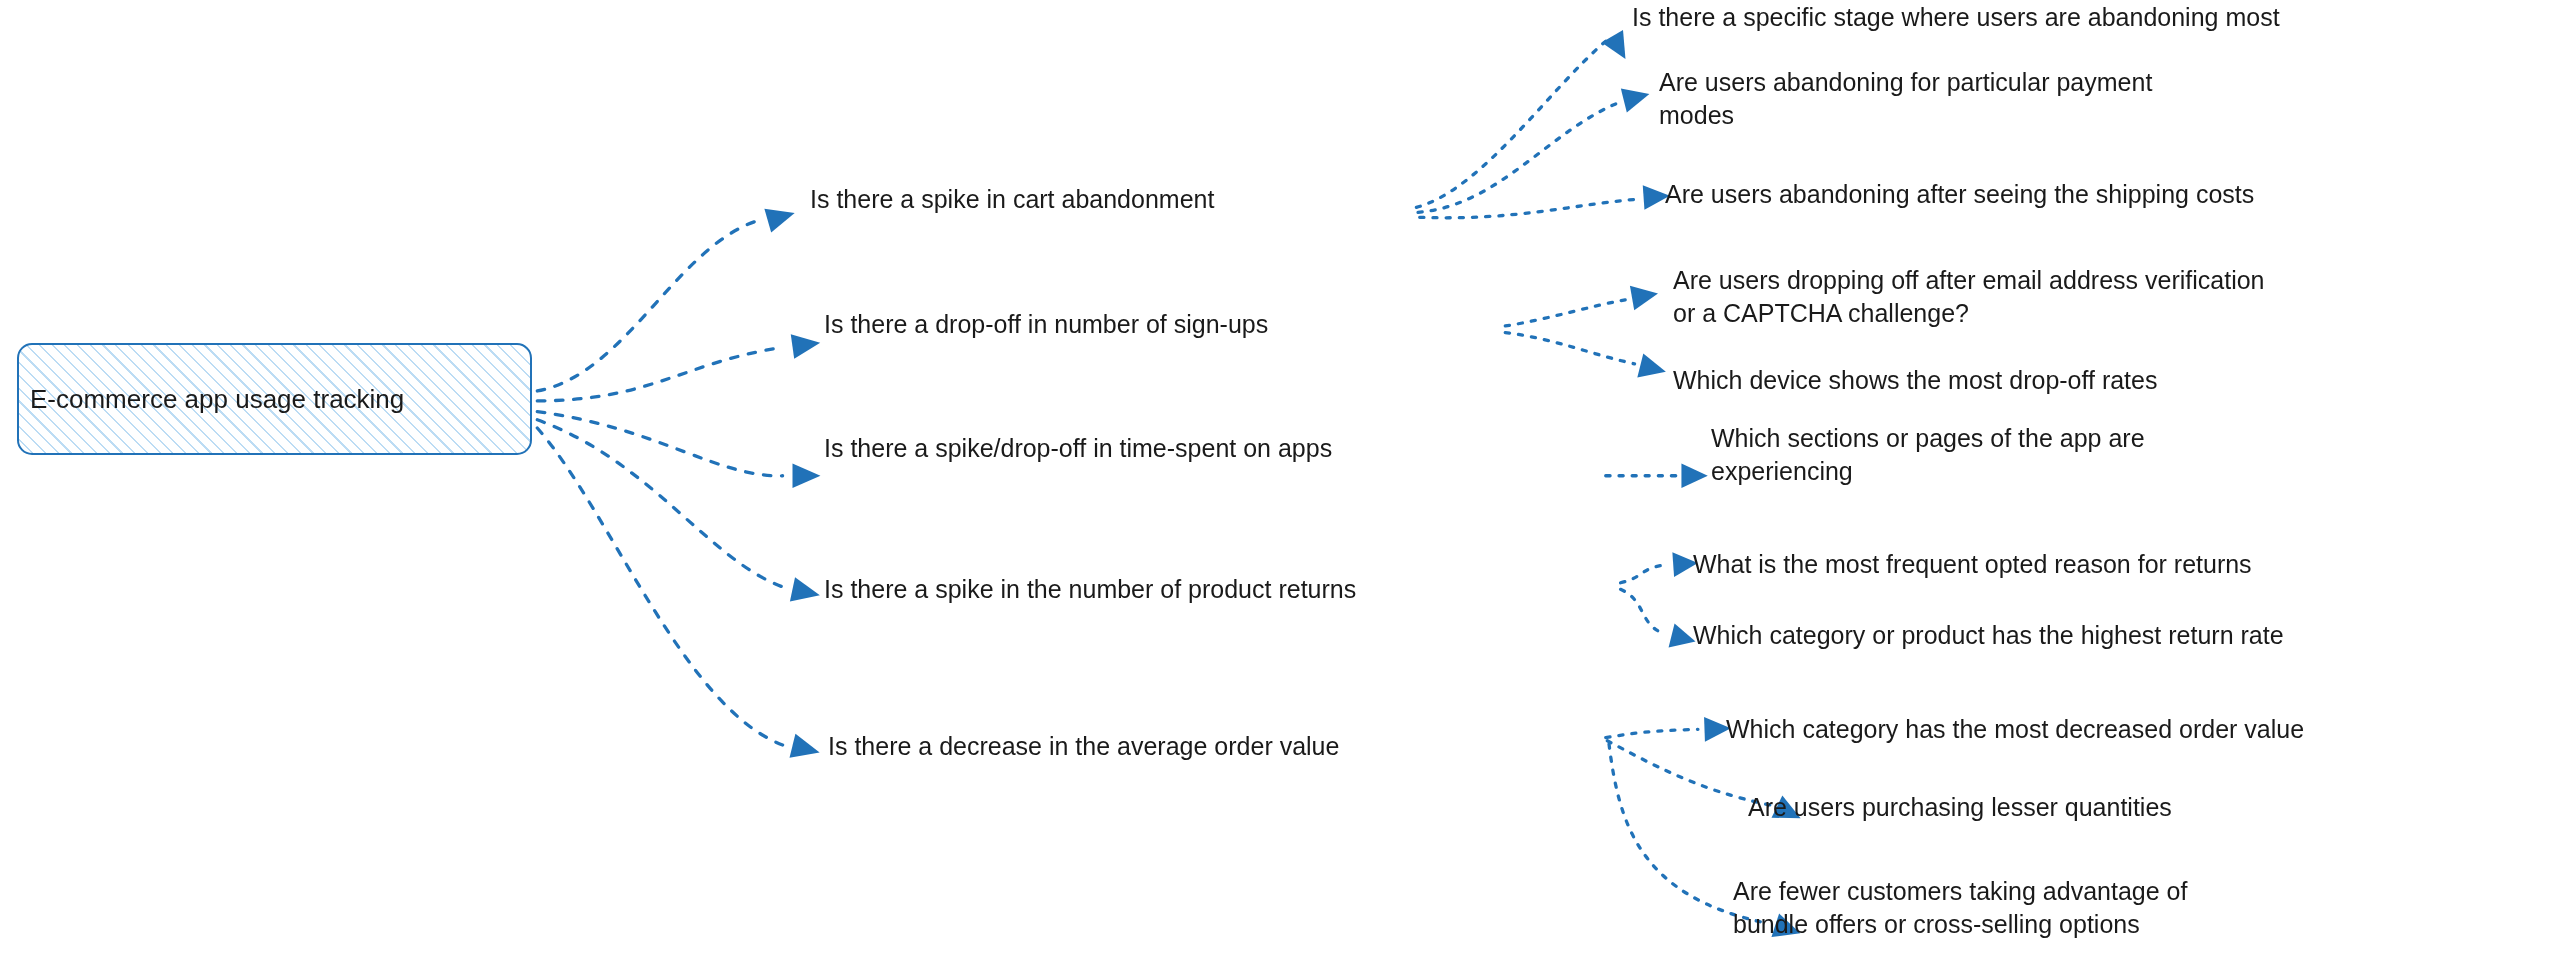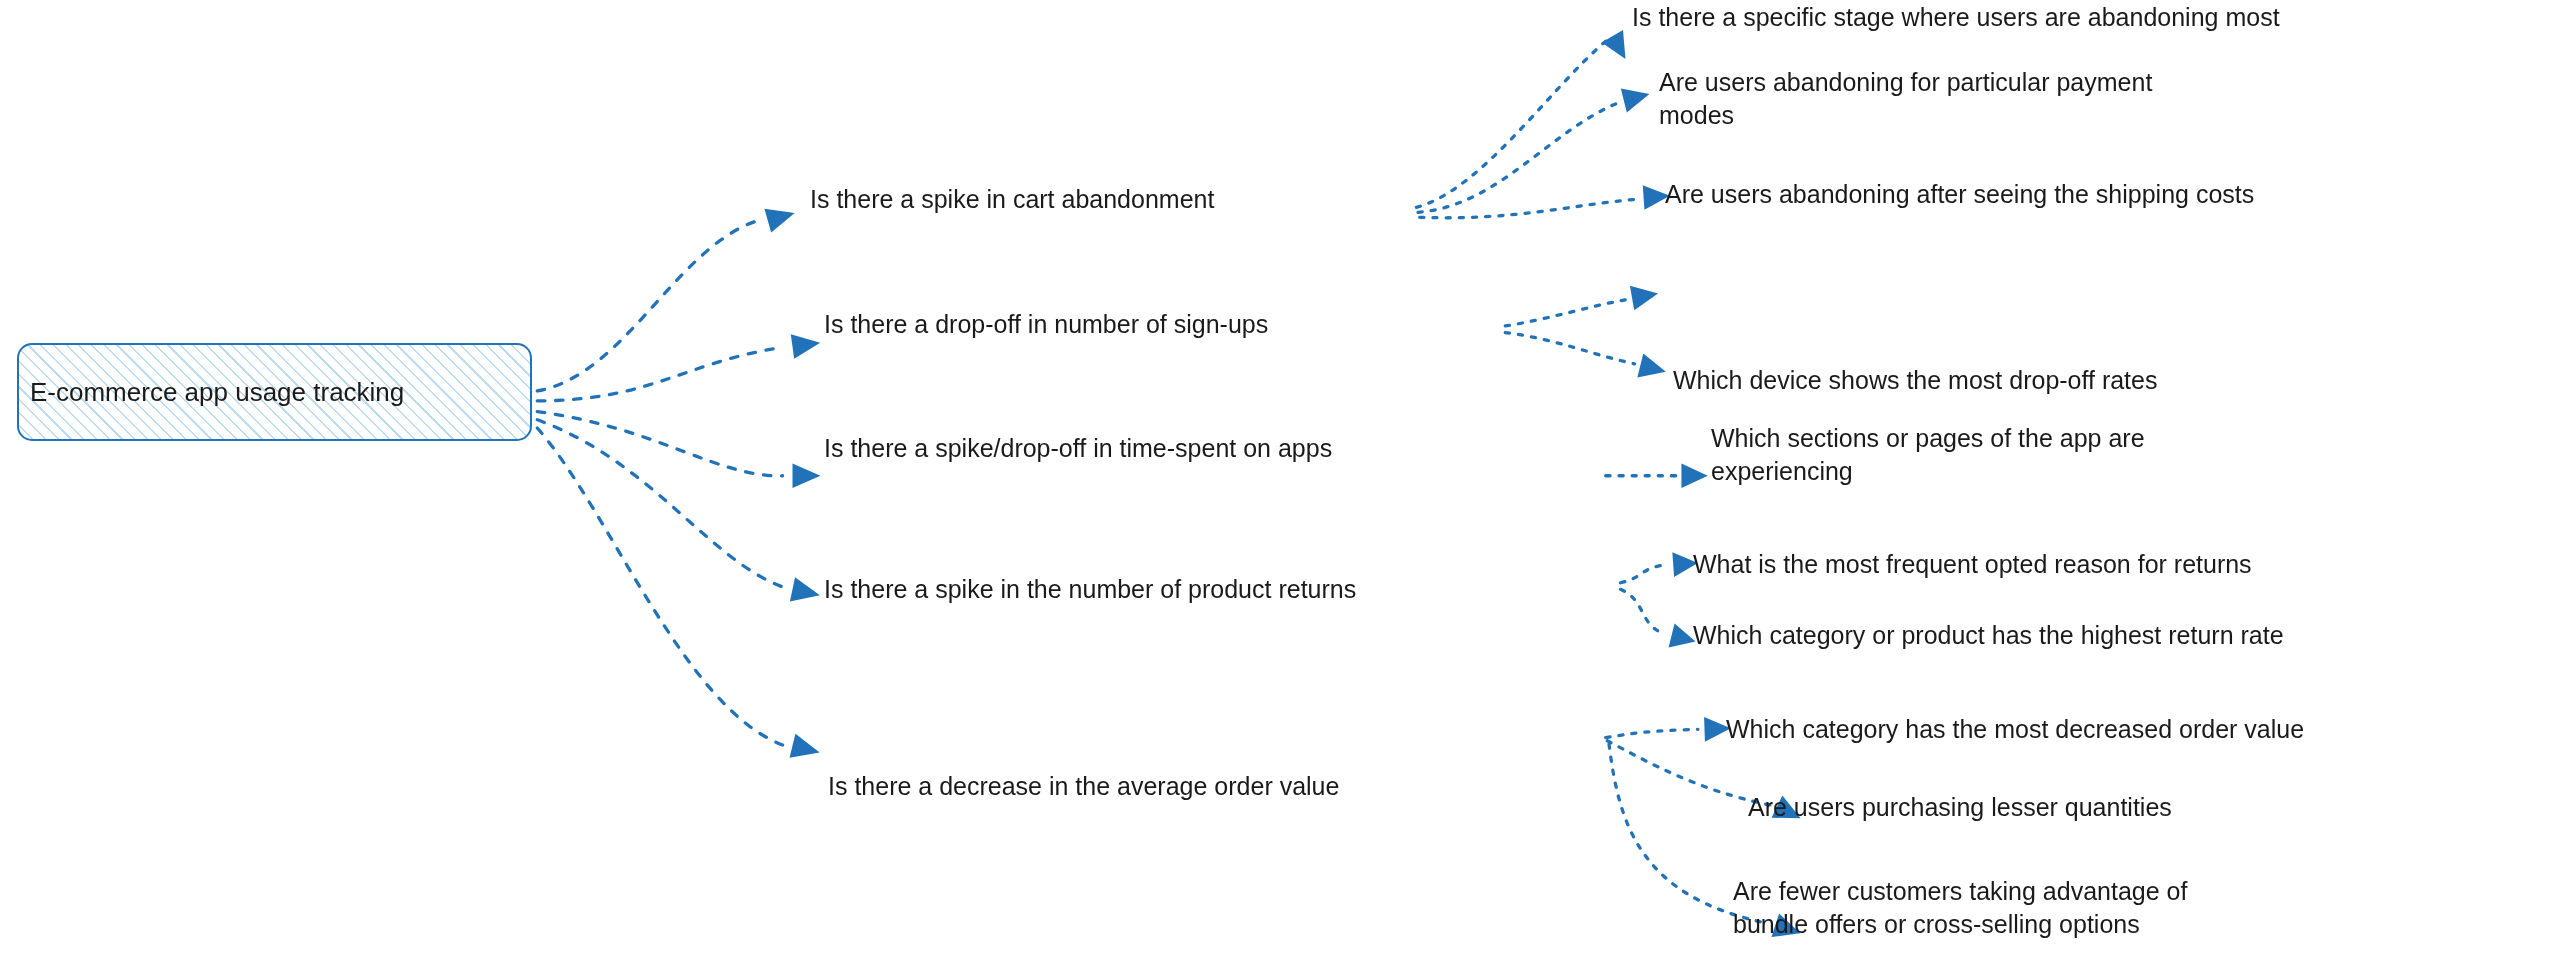--- a/index.html
+++ b/index.html
@@ -123,41 +123,43 @@
 
       <polygon points="0,-15 30,0 0,15" transform="translate(2032,686) rotate(-4)"></polygon>
       <polygon points="0,-15 30,0 0,15" transform="translate(2030,772) rotate(14)"></polygon>
 
       <polygon points="0,-15 32,0 0,15" transform="translate(2070,886) rotate(-2)"></polygon>
       <polygon points="0,-15 32,0 0,15" transform="translate(2158,980) rotate(26)"></polygon>
       <polygon points="0,-15 32,0 0,15" transform="translate(2156,1124) rotate(18)"></polygon>
     </g>
   </svg>
 
-  <div class="root-box" style="left:16.5px; top:343px; width:515px; height:98px;">
+  <div class="root-box" style="left:16.5px; top:343px; width:515px; height:112px;">
     <span class="root-label">E-commerce app usage tracking</span>
   </div>
 
   <div class="node-label" style="left:810px; top:183px;">Is there a spike in cart abandonment</div>
 
   <div class="node-label" style="left:824px; top:308px;">Is there a drop-off in number of sign-ups</div>
 
   <div class="node-label" style="left:824px; top:432px;">Is there a spike/drop-off in time-spent on apps</div>
 
   <div class="node-label" style="left:824px; top:573px;">Is there a spike in the number of product returns</div>
 
-  <div class="node-label" style="left:828px; top:730px;margin-top:40px;">Is there a decrease in the average order value</div>
+  <div class="node-label" style="left:828px; top:730px;">Is there a decrease in the average order value</div>
 
   <div class="node-label" style="left:1632px; top:0.8px;">Is there a specific stage where users are abandoning most</div>
 
   <div class="node-label" style="left:1659px; top:66px;">Are users abandoning for particular payment
 modes</div>
 
   <div class="node-label" style="left:1665px; top:178px;">Are users abandoning after seeing the shipping costs</div>
 
+  <div class="node-label" style="left:1673px; top:264px;">Are users dropping off after email address verification
+or a CAPTCHA challenge?</div>
 
   <div class="node-label" style="left:1673px; top:349px;margin-top:15px;">Which device shows the most drop-off rates</div>
 
   <div class="node-label" style="left:1711px; top:422px;">Which sections or pages of the app are
 experiencing</div>
 
   <div class="node-label" style="left:1693px; top:619px;">Which category or product has the highest return rate</div>
 
   <div class="node-label" style="left:1693px; top:548px;">What is the most frequent opted reason for returns</div>
 

